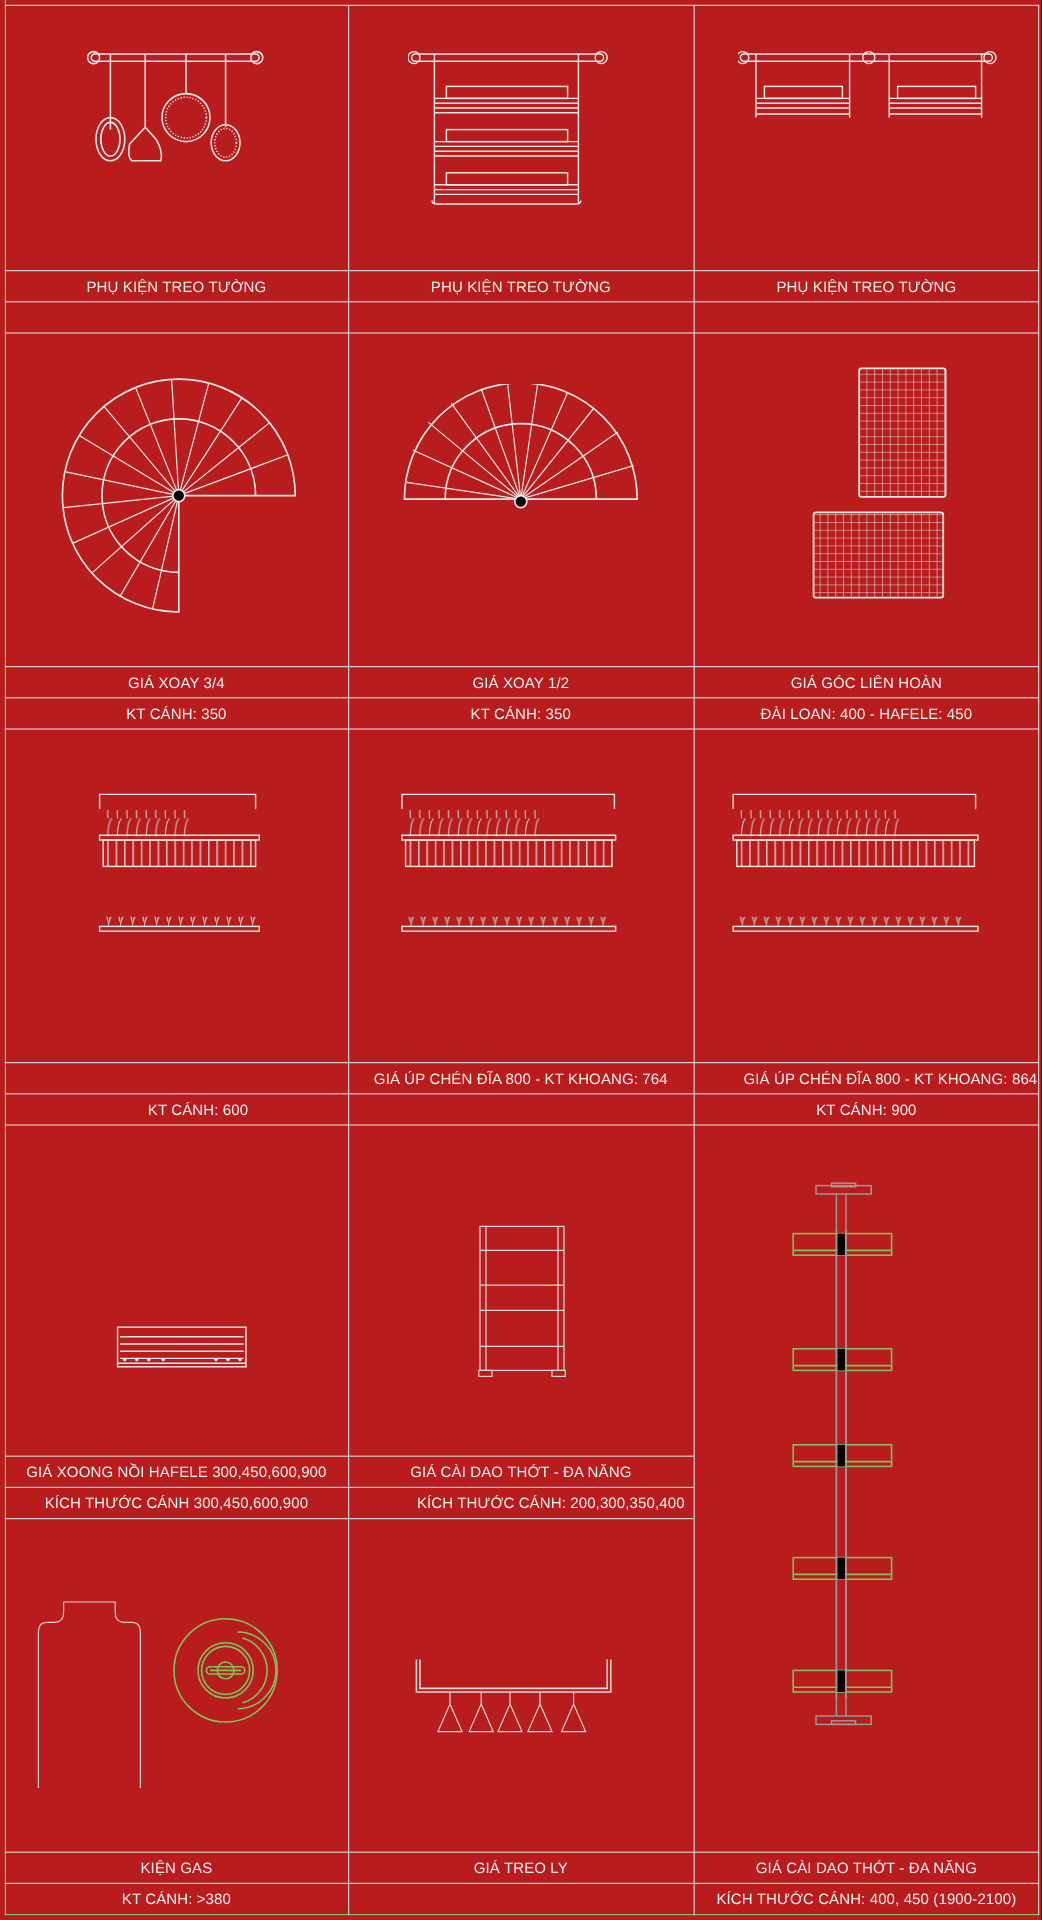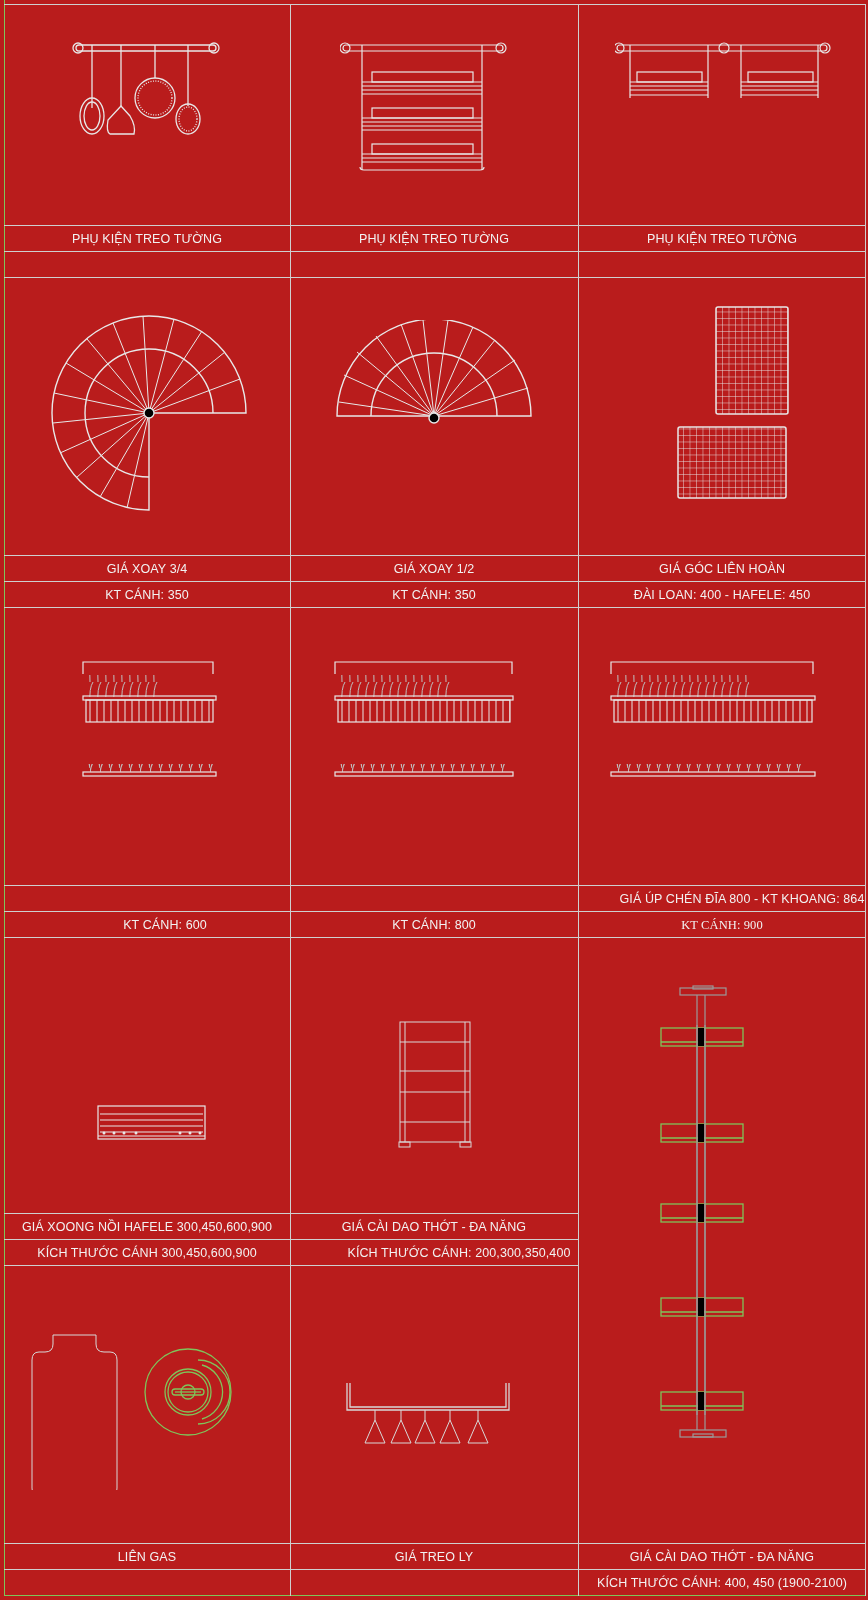--- a/index.html
+++ b/index.html
@@ -50,30 +50,31 @@
   <div class="label" style="left:578px; top:227px; width:288px;">PHỤ KIỆN TREO TƯỜNG</div>
 
   <div class="label" style="left:4px; top:557px; width:286px;">GIÁ XOAY 3/4</div>
   <div class="label" style="left:4px; top:583px; width:286px;">KT CÁNH: 350</div>
   <div class="label" style="left:290px; top:557px; width:288px;">GIÁ XOAY 1/2</div>
   <div class="label" style="left:290px; top:583px; width:288px;">KT CÁNH: 350</div>
   <div class="label" style="left:578px; top:557px; width:288px;">GIÁ GÓC LIÊN HOÀN</div>
   <div class="label" style="left:578px; top:583px; width:288px;">ĐÀI LOAN: 400 - HAFELE: 450</div>
 
   <div class="label" style="left:4px; top:913px; width:286px;margin-left:18px;">KT CÁNH: 600</div>
-  <div class="label" style="left:290px; top:913px; width:288px;">KT CÁNH: 800</div>
+  <div class="label" style="left:290px; top:887px; width:288px;">GIÁ ÚP CHÉN ĐĨA 800 - KT KHOANG: 764</div>
   <div class="label" style="left:578px; top:887px; width:288px;padding-left:20px;">GIÁ ÚP CHÉN ĐĨA 800 - KT KHOANG: 864</div>
-  <div class="label" style="left:578px; top:913px; width:288px;font-family:Liberation Serif, serif;">KT CÁNH: 900</div>
+  <div class="label" style="left:578px; top:913px; width:288px;">KT CÁNH: 900</div>
 
   <div class="label" style="left:4px; top:1215px; width:286px;">GIÁ XOONG NỒI HAFELE 300,450,600,900</div>
   <div class="label" style="left:4px; top:1241px; width:286px;">KÍCH THƯỚC CÁNH 300,450,600,900</div>
   <div class="label" style="left:290px; top:1215px; width:288px;">GIÁ CÀI DAO THỚT - ĐA NĂNG</div>
   <div class="label" style="left:290px; top:1241px; width:288px;margin-left:25px;">KÍCH THƯỚC CÁNH: 200,300,350,400</div>
 
-  <div class="label" style="left:4px; top:1545px; width:286px;">LIÊN GAS</div>
+  <div class="label" style="left:4px; top:1545px; width:286px;">KIỆN GAS</div>
+  <div class="label" style="left:4px; top:1571px; width:286px;">KT CÁNH: &gt;380</div>
   <div class="label" style="left:290px; top:1545px; width:288px;">GIÁ TREO LY</div>
   <div class="label" style="left:290px; top:1571px; width:288px;"></div>
   <div class="label" style="left:578px; top:1545px; width:288px;">GIÁ CÀI DAO THỚT - ĐA NĂNG</div>
   <div class="label" style="left:578px; top:1571px; width:288px;">KÍCH THƯỚC CÁNH: 400, 450 (1900-2100)</div>
 
   <svg class="drawing" style="left:70px; top:40px;" width="160" height="100">
     <g fill="none" stroke="#e8e8e8" stroke-width="1.3">
       <rect x="6" y="5" width="140" height="6" rx="3"></rect>
       <circle cx="8" cy="8" r="5"></circle>
         <circle cx="144" cy="8" r="5"></circle>

